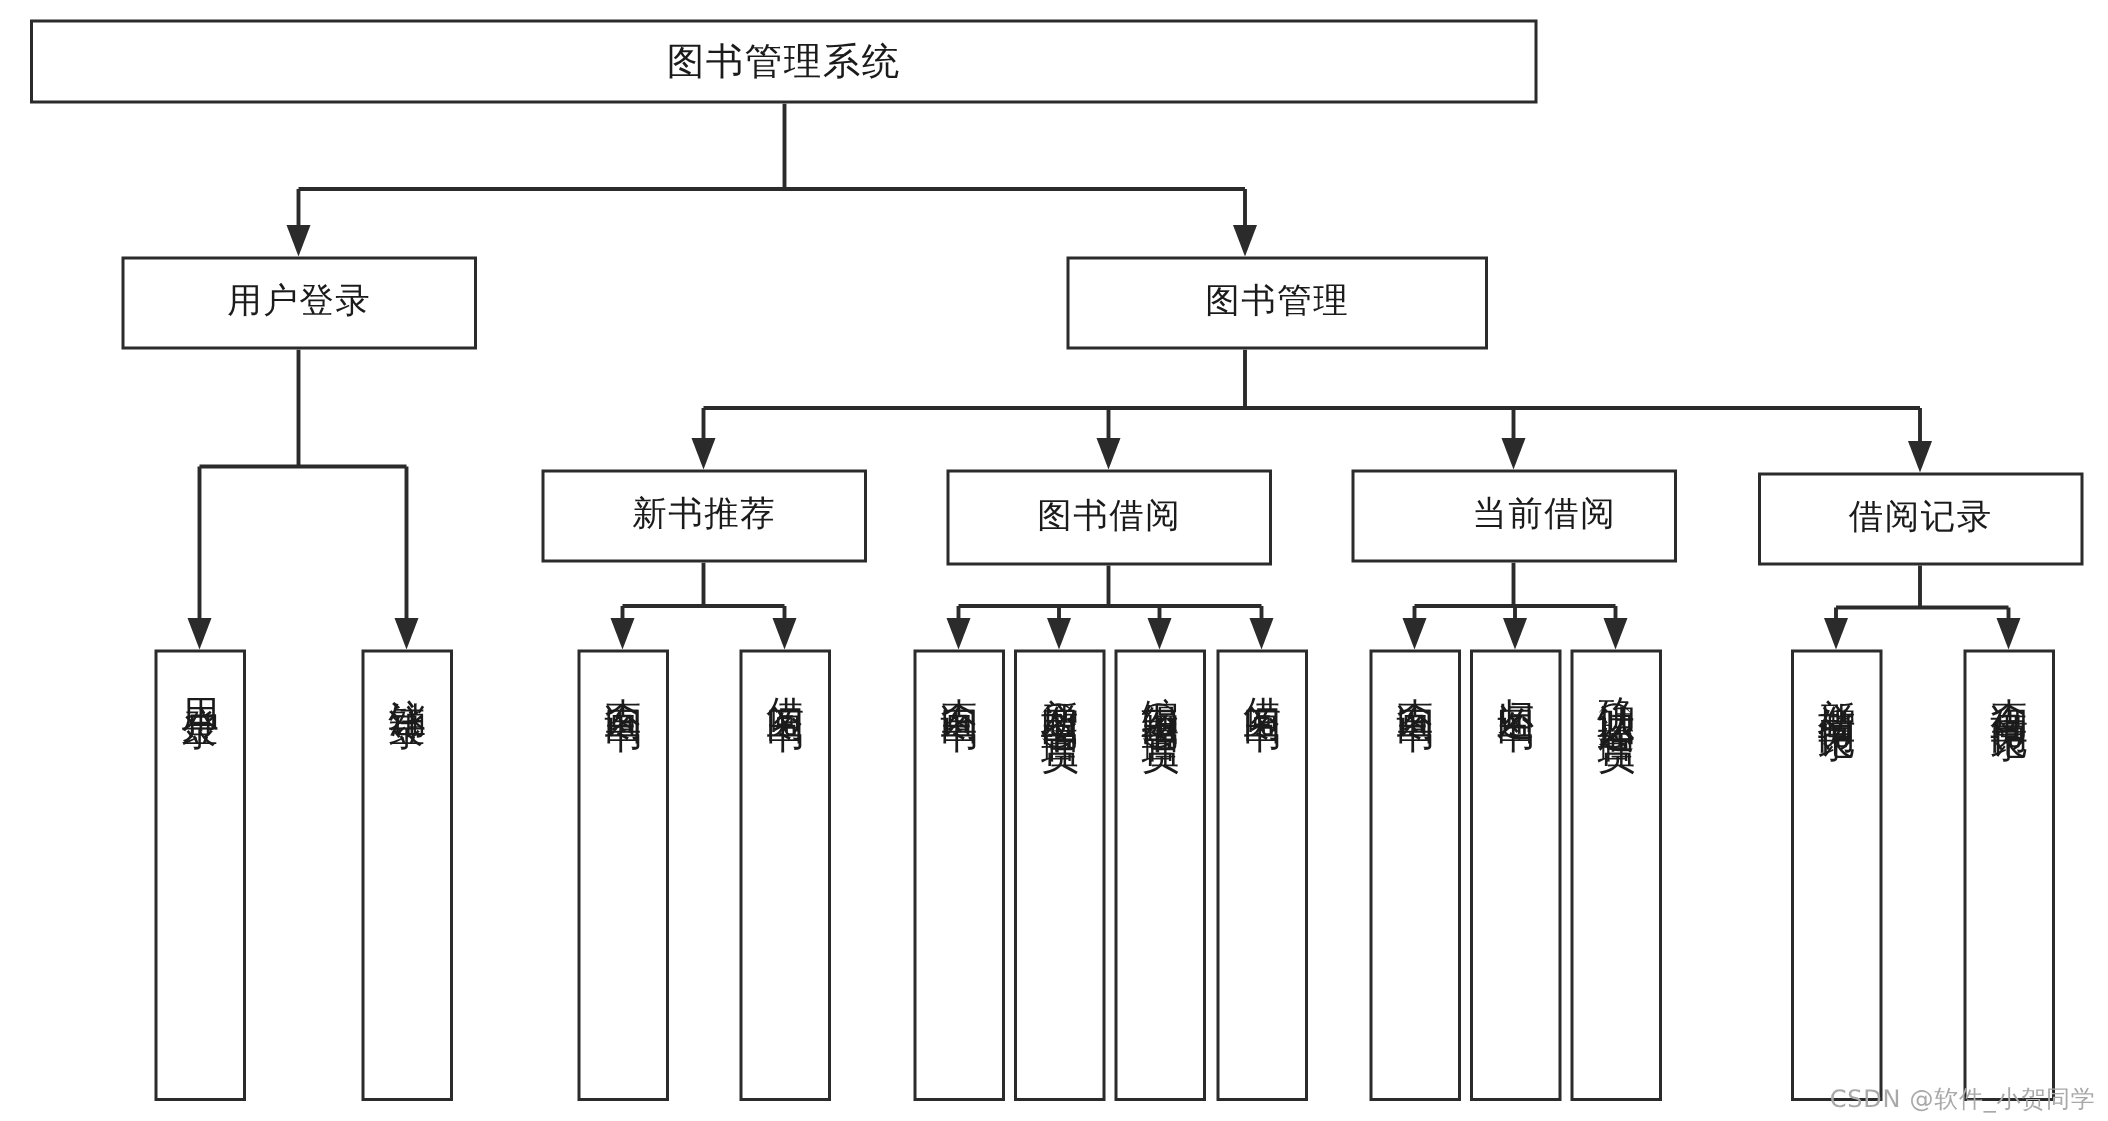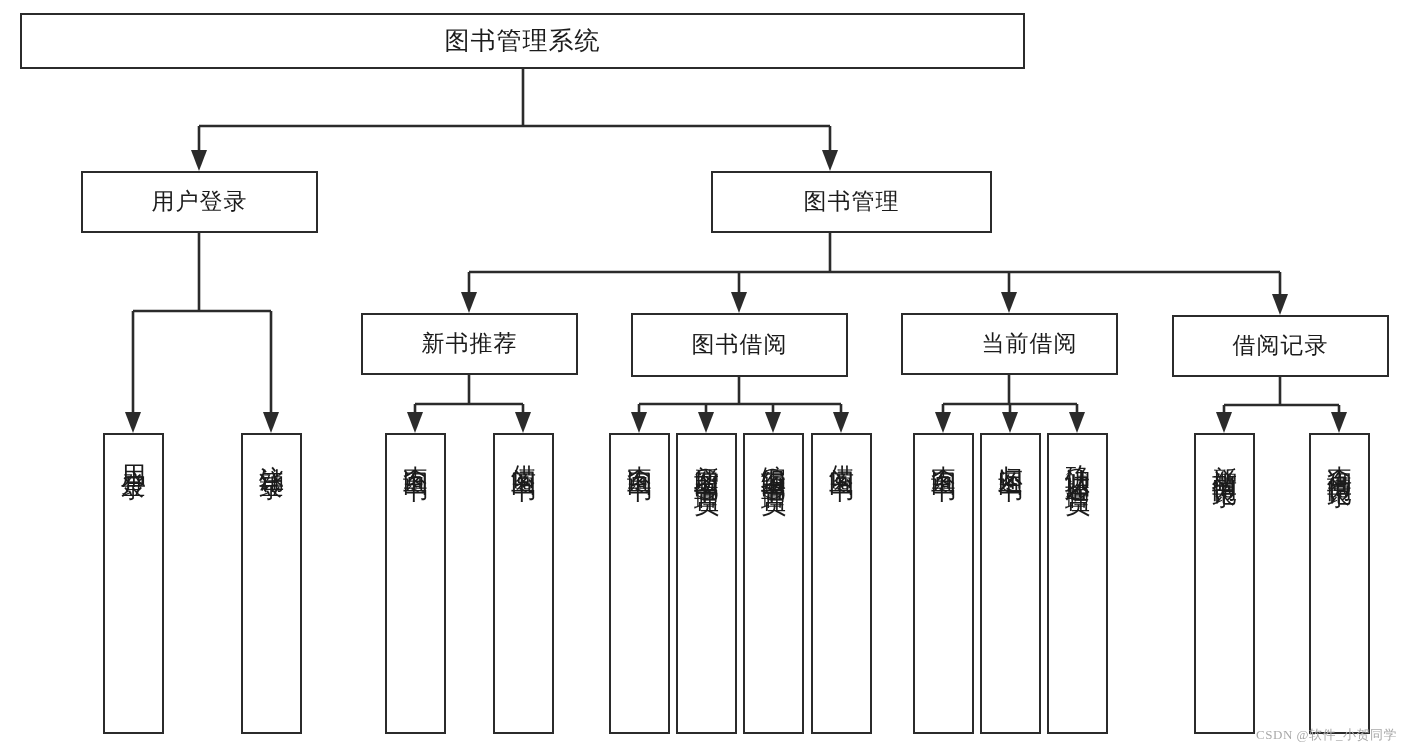--- a/index.html
+++ b/index.html
@@ -74,26 +74,25 @@
     line-height: 1.0;
     letter-spacing: 4px;
     white-space: nowrap;
     text-align: left;
   }
   
   #watermark {
     position: absolute;
     right: 8px;
     bottom: 3px;
-    font-size: 13px;
+    font-size: 16px;
     color: #a9a9a9;
     letter-spacing: 0.5px;
     white-space: nowrap;
     user-select: none;
-    font-family: Liberation Serif, serif;
   }
 </style>
 </head>
 <body>
 
 <div id="canvas">
 
   <svg id="wires" viewBox="0 0 1405 747" width="1405" height="747">
 
     <line x1="523" y1="69" x2="523" y2="126"></line>

